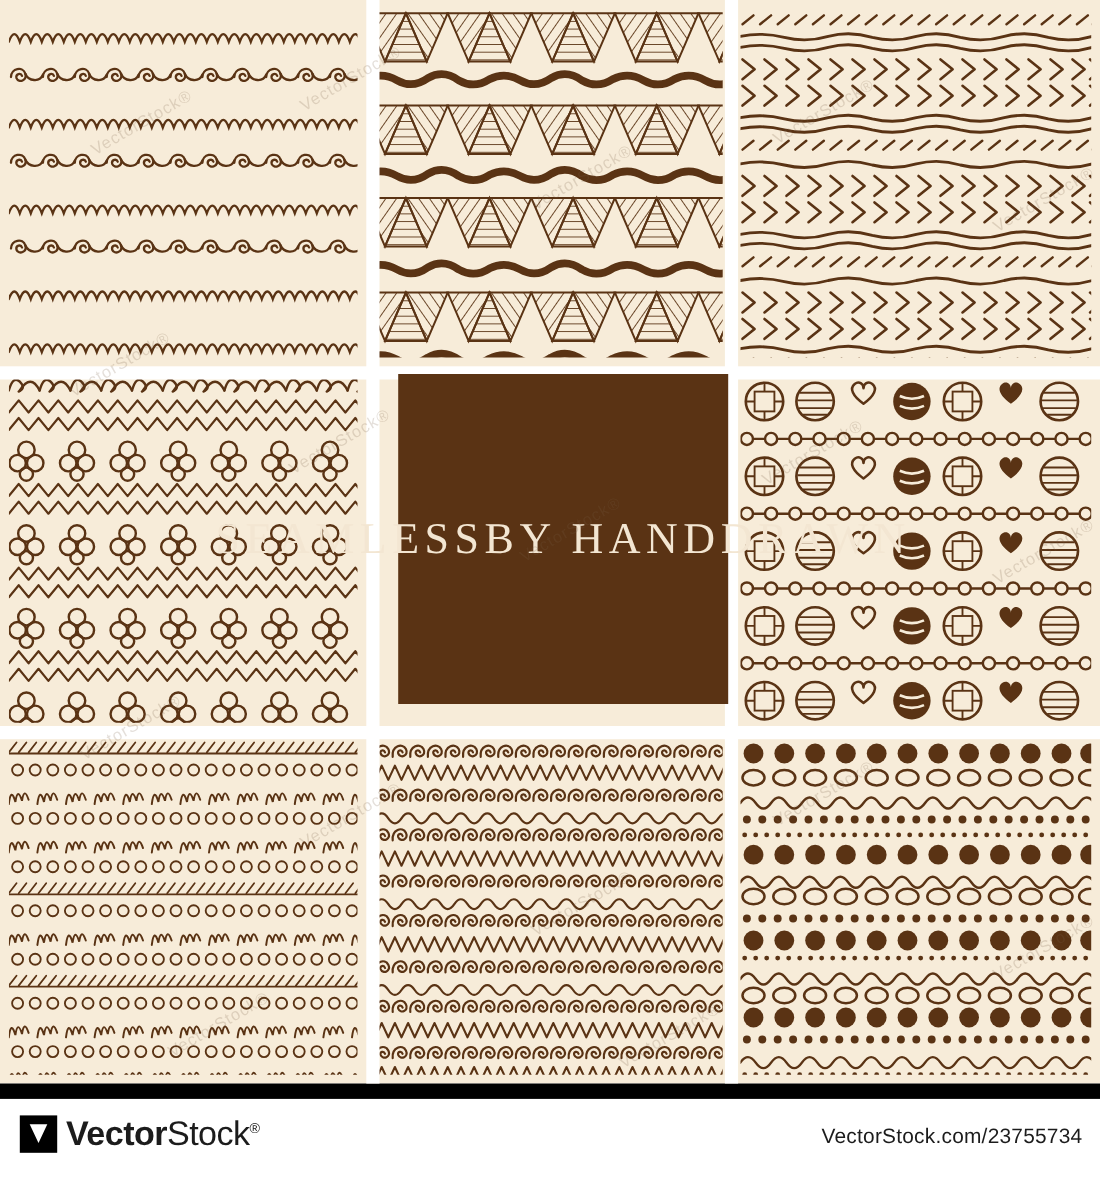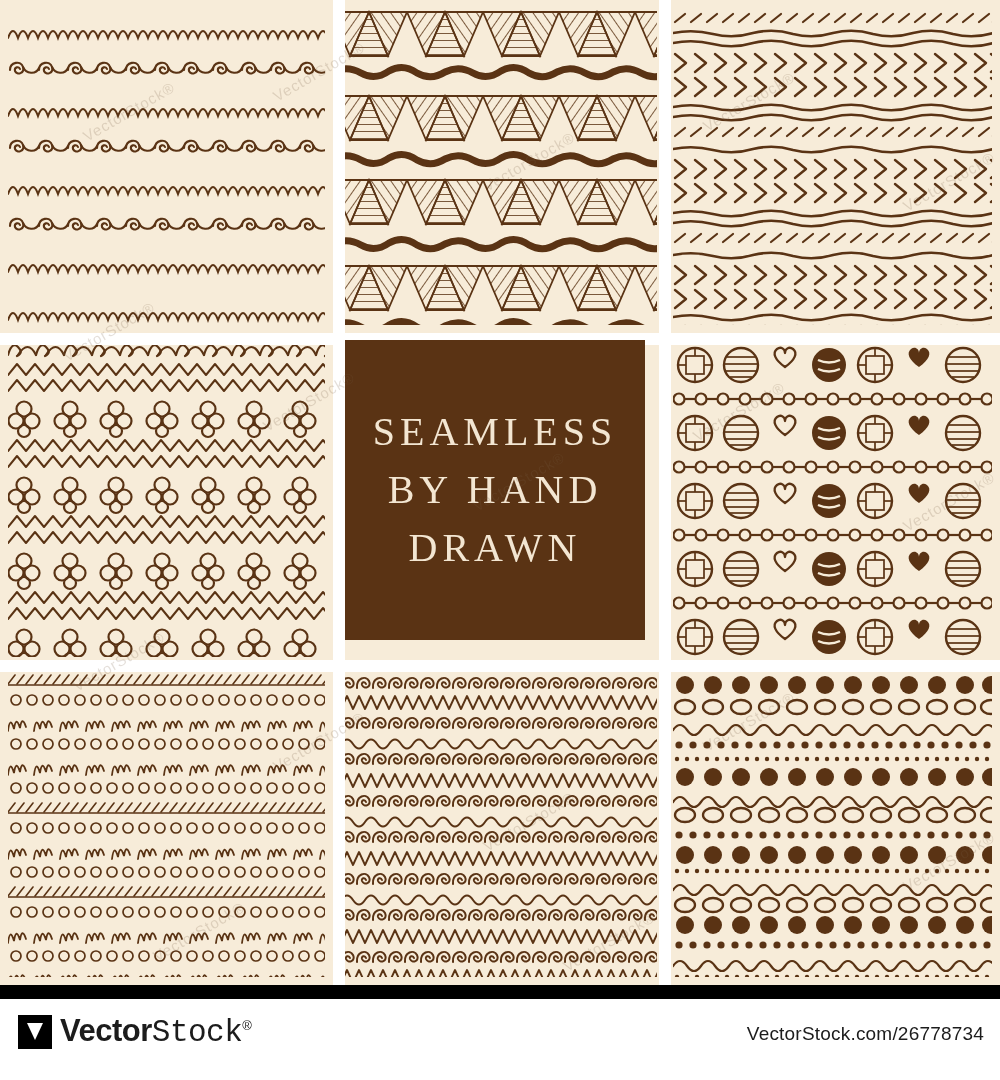--- a/index.html
+++ b/index.html
@@ -73,28 +73,28 @@
     left: 0;
     width: 1000px;
     height: 12px;
     background: #ffffff;
     z-index: 5;
   }
 
   
   #center-block {
     position: absolute;
-    left: 345px;
+    left: 362px;
     top: 340px;
     width: 300px;
     height: 300px;
     background: #5a3314;
     z-index: 8;
     display: flex;
-    flex-direction: column;
+    flex-direction: row;
     align-items: center;
     justify-content: center;
   }
   #center-block .line {
     color: #f3e6d2;
     font-family: "Liberation Serif", serif;
     font-size: 40px;
     letter-spacing: 5px;
     line-height: 1.45;
     text-align: center;
@@ -144,21 +144,21 @@
     border-right: 8px solid transparent;
     border-top: 17px solid #ffffff;
   }
   #brand .word {
     font-family: "Liberation Sans", sans-serif;
     font-size: 31px;
     font-weight: bold;
     color: #1c1c1c;
     letter-spacing: -0.5px;
   }
-  #brand .word .light { font-weight: normal; font-family: Liberation Mono, monospace; }
+  #brand .word .light { font-weight: normal; }
   #brand .reg {
     font-size: 13px;
     vertical-align: super;
     font-weight: normal;
   }
   #stockid {
     position: absolute;
     right: 16px;
     top: 38px;
     font-family: "Liberation Sans", sans-serif;
@@ -891,16 +891,16 @@
   </div>
 
   <div id="footer">
     <div id="footer-rule"></div>
 
     <div id="brand">
       <span class="mark"></span>
       <span class="word"><span>Vector</span><span class="light">Stock</span><span class="reg">®</span></span>
     </div>
 
-    <div id="stockid">VectorStock.com/26778734</div>
+    <div id="stockid">VectorStock.com/23755734</div>
   </div>
 
 </div>
 
 </body></html>

